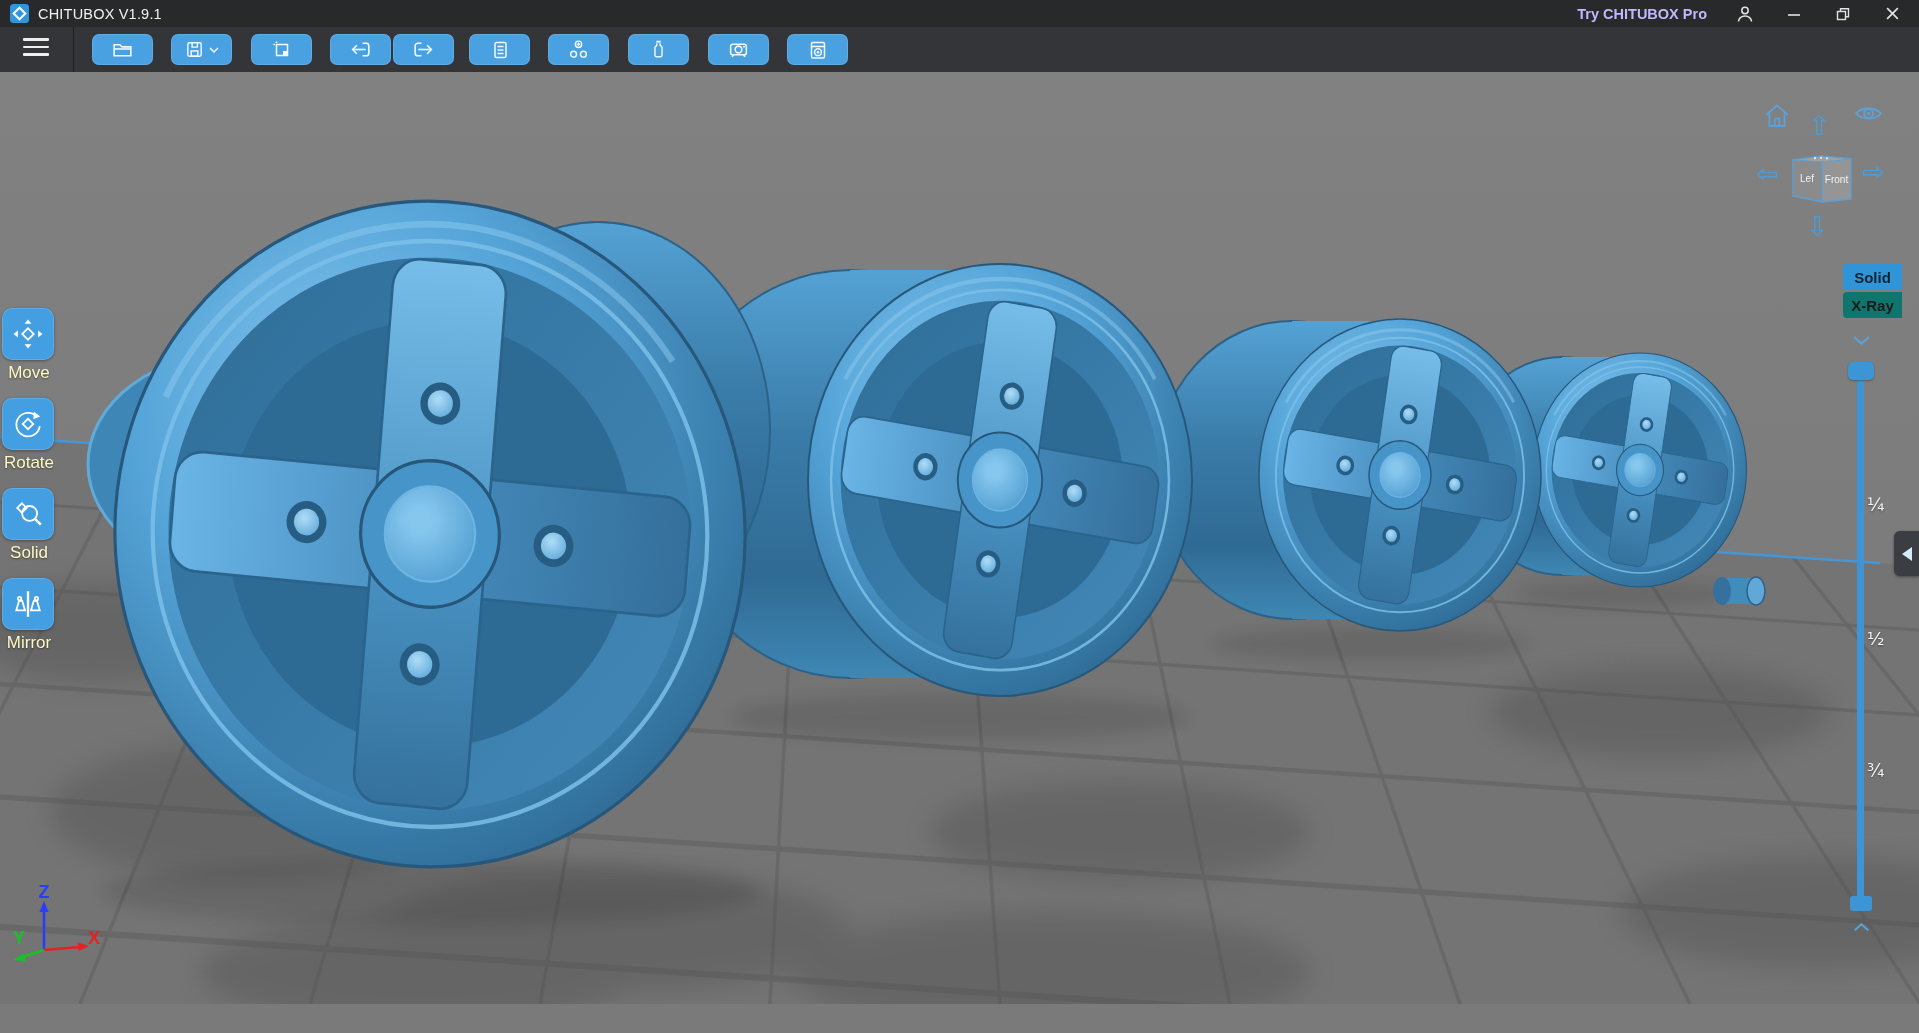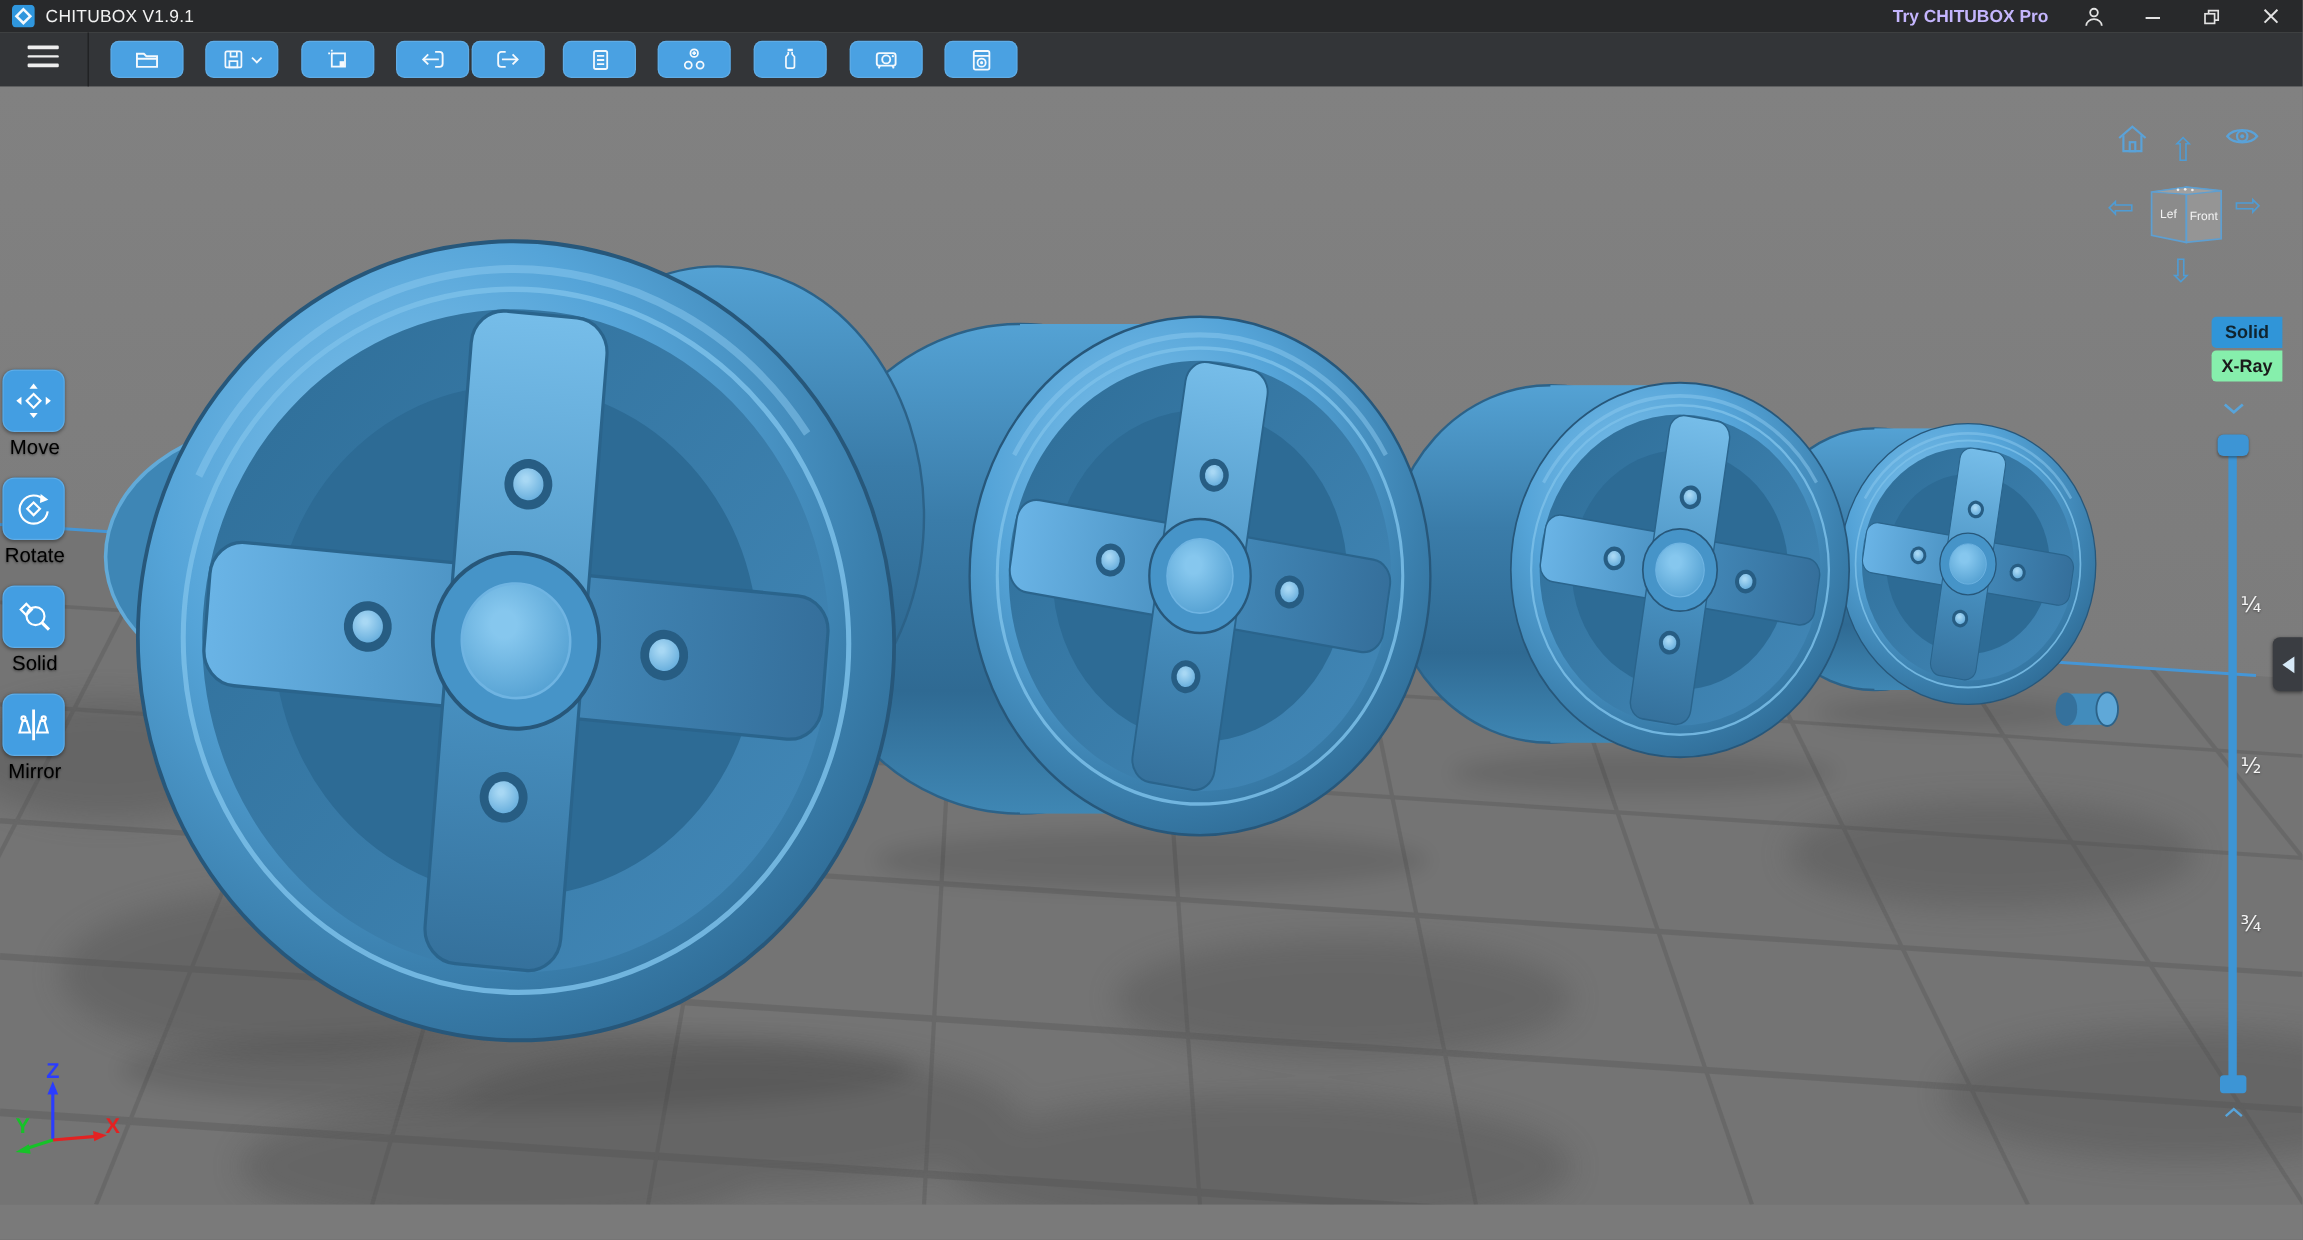--- a/index.html
+++ b/index.html
@@ -23,32 +23,32 @@
   .hamburger{position:absolute;left:23px;top:11px;width:26px;height:22px;cursor:pointer;}
   .hamburger span{display:block;height:2.6px;background:#eee;margin-bottom:5px;border-radius:1px;}
   .tb-sep{position:absolute;left:73px;top:0;width:1px;height:45px;background:#1d1e20;}
   .tbtn{position:absolute;top:7px;width:61px;height:31px;background:#4aa1e2;border-radius:7px;
         display:flex;align-items:center;justify-content:center;cursor:pointer;box-shadow:inset 0 0 0 1px rgba(255,255,255,.12);}
 
   
   .side-tool{position:absolute;left:2px;width:54px;text-align:center;z-index:30;}
   .side-btn{width:52px;height:52px;background:#439ee2;border-radius:10px;display:flex;align-items:center;
             justify-content:center;cursor:pointer;box-shadow:0 1px 3px rgba(0,0,0,.35), inset 0 0 0 1px rgba(255,255,255,.15);}
-  .side-label{margin-top:3px;color:#000000;font-size:17px;text-shadow:0 1px 2px rgba(0,0,0,.45);}
+  .side-label{margin-top:3px;color:#fef9c3;font-size:17px;text-shadow:0 1px 2px rgba(0,0,0,.45);}
 
   
   .nav-glyph{position:absolute;color:#4f9cd4;font-family:"DejaVu Sans",sans-serif;font-size:27px;
              line-height:1;cursor:pointer;user-select:none;}
   .cubewrap{position:absolute;left:1787px;top:146px;cursor:pointer;}
 
   
   .mode-btn{position:absolute;left:1843px;width:59px;height:26px;border-radius:4px 0 0 4px;
             font-size:15px;font-weight:bold;display:flex;align-items:center;justify-content:center;cursor:pointer;}
   .mode-solid{top:264px;background:#3095d8;color:#10242f;}
-  .mode-xray{top:292px;background:#86efac;color:#1a1a1a;}
+  .mode-xray{top:292px;background:#0f766e;color:#1a1a1a;}
 
   
   .slider-track{position:absolute;left:1857px;top:368px;width:7px;height:540px;background:#3d95d5;border-radius:2px;cursor:pointer;}
   .slider-handle-top{position:absolute;left:1848px;top:362px;width:26px;height:18px;background:#3d95d5;border-radius:5px;cursor:grab;box-shadow:0 1px 2px rgba(0,0,0,.3);}
   .slider-handle-bottom{position:absolute;left:1850px;top:896px;width:22px;height:15px;background:#3d95d5;border-radius:3px;cursor:grab;}
   .frac{position:absolute;left:1867px;width:26px;color:#f4f4f4;font-size:18px;font-family:"DejaVu Sans",sans-serif;text-shadow:0 1px 2px rgba(0,0,0,.4);}
 
   
   .flyout{position:absolute;left:1894px;top:531px;width:25px;height:45px;background:#3a3d42;border-radius:6px 0 0 6px;
           display:flex;align-items:center;justify-content:center;cursor:pointer;box-shadow:0 1px 3px rgba(0,0,0,.4);}

